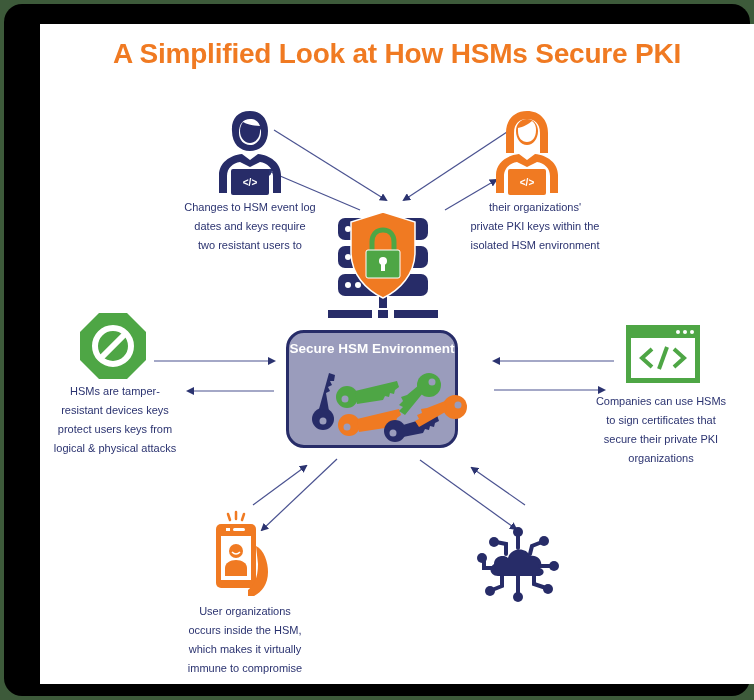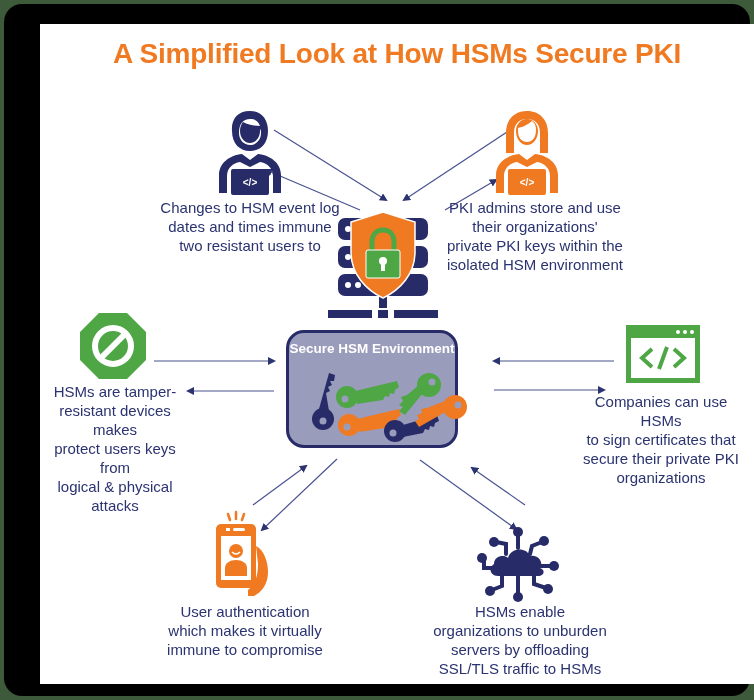--- a/index.html
+++ b/index.html
@@ -12,21 +12,21 @@
     background: #000; border-radius: 18px;
   }
   .canvas {
     position: absolute; left: 36px; top: 20px; width: 714px; height: 660px; background: #ffffff; padding-left: 40px;
   }
   .title {
     position: absolute; left: 0; top: 14px; width: 714px; text-align: center;
     color: #f07a22; font-weight: bold; font-size: 28px; letter-spacing: -0.2px;
   }
   .caption {
-    position: absolute; color: #2b3370; font-size: 15px; line-height: 19px; text-align: center;
+    position: absolute; color: #2b3370; font-size: 11px; line-height: 19px; text-align: center;
   }
   .hsm-box {
     position: absolute; left: 246px; top: 306px; width: 172px; height: 118px;
     background: #9a9cbc; border: 3px solid #272c68; border-radius: 18px; box-sizing: border-box;
   }
   .hsm-title {
     position: absolute; left: 0; top: 8px; width: 100%; text-align: center;
     color: #ffffff; font-weight: bold; font-size: 13.5px;
   }
   svg { position: absolute; overflow: visible; }
@@ -70,35 +70,34 @@
   <svg width="70" height="86" style="left:175px;top:85px" viewBox="0 0 70 86">
     <g fill="#272c68">
       <path d="M35 2 C22 2 16 11 17 22 C17 35 25 42 35 42 C45 42 53 35 53 22 C53 11 47 2 35 2z M35 10 C40 10 43 12 45 17 C40 17 33 16 28 13 C26 16 25 18 25 22 C25 28 29 34 35 34 C41 34 45 28 45 22 L45 20 C46 21 46 22 46 24 C46 31 41 36 35 36 C29 36 24 31 24 24 C24 15 28 10 35 10z" fill-rule="evenodd"></path>
       <path d="M4 84 L4 66 C4 54 15 46 27 45 L35 51 L43 45 C55 46 66 54 66 66 L66 84 L58 84 L58 67 C58 59 52 54 45 53 L35 58 L25 53 C18 54 12 59 12 67 L12 84z"></path>
       <rect x="16" y="60" width="38" height="26" rx="2"></rect>
     </g>
     <text x="35" y="77" text-anchor="middle" fill="#fff" font-size="10" font-family="Liberation Sans, sans-serif" font-weight="bold">&lt;/&gt;</text>
   </svg>
   <div class="caption" style="left:120px;top:174px;width:180px">
     <div>Changes to HSM event log</div>
-    <div>dates and times immune</div>
+    <div>dates and keys require</div>
     <div>two resistant users to</div>
   </div>
 
   <svg width="70" height="86" style="left:452px;top:85px" viewBox="0 0 70 86">
     <g fill="#f07a22">
       <path d="M35 2 C22 2 14 11 14 24 L14 44 L22 44 L22 24 C22 14 28 10 35 10 C42 10 48 14 48 24 L48 44 L56 44 L56 24 C56 11 48 2 35 2z"></path>
       <path d="M35 10 C28 10 24 16 24 22 C24 30 29 36 35 36 C41 36 46 30 46 22 C46 16 42 10 35 10z M26 19 C31 18 37 15 40 12 C43 14 44 17 44 21 C44 29 40 33 35 33 C30 33 26 29 26 22z" fill-rule="evenodd"></path>
       <path d="M4 84 L4 66 C4 54 15 46 27 45 L35 51 L43 45 C55 46 66 54 66 66 L66 84 L58 84 L58 67 C58 59 52 54 45 53 L35 58 L25 53 C18 54 12 59 12 67 L12 84z"></path>
       <rect x="16" y="60" width="38" height="26" rx="2"></rect>
     </g>
     <text x="35" y="77" text-anchor="middle" fill="#fff" font-size="10" font-family="Liberation Sans, sans-serif" font-weight="bold">&lt;/&gt;</text>
   </svg>
   <div class="caption" style="left:400px;top:174px;width:190px">
-    <div>PKI admins store and use</div>
     <div>their organizations'</div>
     <div>private PKI keys within the</div>
     <div>isolated HSM environment</div>
   </div>
 
   <svg width="110" height="110" style="left:288px;top:186px" viewBox="0 0 110 110">
     <g fill="#272c68">
       <rect x="10" y="8" width="90" height="22" rx="7"></rect>
       <rect x="10" y="36" width="90" height="22" rx="7"></rect>
       <rect x="10" y="64" width="90" height="22" rx="7"></rect>
@@ -164,21 +163,21 @@
     </svg>
   </div>
 
   <svg width="66" height="66" style="left:40px;top:289px" viewBox="0 0 66 66">
     <polygon points="19,0 47,0 66,19 66,47 47,66 19,66 0,47 0,19" fill="#4ea645"></polygon>
     <circle cx="33" cy="33" r="18" fill="none" stroke="#fff" stroke-width="6"></circle>
     <line x1="21" y1="45" x2="45" y2="21" stroke="#fff" stroke-width="6"></line>
   </svg>
   <div class="caption" style="left:0px;top:358px;width:150px">
     <div>HSMs are tamper-</div>
-    <div>resistant devices makes</div>
+    <div>resistant devices keys</div>
     <div>protect users keys from</div>
     <div>logical &amp; physical attacks</div>
   </div>
 
   <svg width="74" height="58" style="left:586px;top:301px" viewBox="0 0 74 58">
     <rect x="0" y="0" width="74" height="58" fill="#4ea645"></rect>
     <rect x="5" y="13" width="64" height="40" fill="#fff"></rect>
     <circle cx="52" cy="7" r="2" fill="#fff"></circle>
         <circle cx="59" cy="7" r="2" fill="#fff"></circle>
         <circle cx="66" cy="7" r="2" fill="#fff"></circle>
@@ -202,21 +201,22 @@
     <rect x="4" y="12" width="40" height="64" rx="5" fill="#f07a22"></rect>
     <rect x="9" y="24" width="30" height="44" fill="#fff"></rect>
     <rect x="14" y="16" width="4" height="3" fill="#fff"></rect>
     <rect x="21" y="16" width="12" height="3" rx="1.5" fill="#fff"></rect>
     <circle cx="24" cy="39" r="7" fill="#f07a22"></circle>
     <path d="M20 40 Q24 44 28 40" stroke="#fff" stroke-width="1.5" fill="none"></path>
     <path d="M13 64 L13 56 C13 51 18 48 24 48 C30 48 35 51 35 56 L35 64z" fill="#f07a22"></path>
     <path d="M44 34 C52 38 56 50 56 60 C56 72 50 80 42 84 L36 84 L36 78 C44 72 46 62 46 52 Z" fill="#f07a22"></path>
   </svg>
   <div class="caption" style="left:120px;top:578px;width:170px">
-    <div>User authentication</div>
+    <div>User organizations</div>
+    <div>occurs inside the HSM,</div>
     <div>which makes it virtually</div>
     <div>immune to compromise</div>
   </div>
 
   <svg width="84" height="80" style="left:436px;top:500px" viewBox="0 0 84 80">
     <g fill="#272c68">
       <path d="M22 52 C14 52 12 44 18 40 C18 32 28 30 32 34 C34 24 50 22 54 32 C62 30 68 38 64 44 C70 46 68 52 62 52 Z"></path>
     </g>
     <g stroke="#272c68" stroke-width="4" fill="none" stroke-linecap="round">
       <line x1="42" y1="24" x2="42" y2="10"></line>
@@ -232,21 +232,15 @@
       <circle cx="42" cy="8" r="5"></circle>
           <circle cx="18" cy="18" r="5"></circle>
           <circle cx="68" cy="17" r="5"></circle>
       <circle cx="6" cy="34" r="5"></circle>
           <circle cx="78" cy="42" r="5"></circle>
       <circle cx="14" cy="67" r="5"></circle>
           <circle cx="42" cy="73" r="5"></circle>
           <circle cx="72" cy="65" r="5"></circle>
     </g>
   </svg>
-  <div class="caption" style="left:380px;top:578px;width:200px">
-    <div>HSMs enable</div>
-    <div>organizations to unburden</div>
-    <div>servers by offloading</div>
-    <div>SSL/TLS traffic to HSMs</div>
-  </div>
 
  </div>
 </div>
 
 </body></html>

